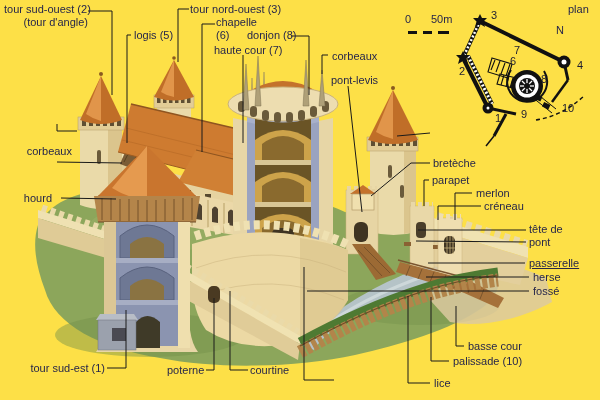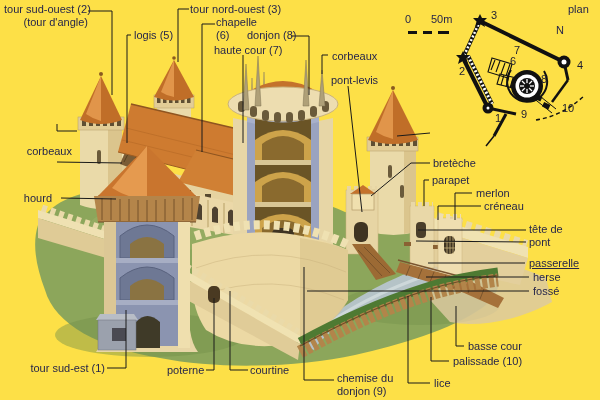--- a/index.html
+++ b/index.html
@@ -347,24 +347,20 @@
 <div class="lbl" style="left:533px;top:271px;">herse</div>
 <div class="lbl" style="left:533px;top:285px;">fossé</div>
 <div class="lbl" style="left:468px;top:340px;">basse cour</div>
 <div class="lbl" style="left:453px;top:355px;">palissade (10)</div>
 <div class="lbl" style="left:434px;top:377px;">lice</div>
 <div class="lbl ra" style="left:24px;top:112px;width:48px;margin-top:33px;">corbeaux</div>
 <div class="lbl ra" style="left:2px;top:192px;width:50px;">hourd</div>
 <div class="lbl ra" style="left:20px;top:362px;width:85px;">tour sud-est (1)</div>
 <div class="lbl ra" style="left:167px;top:364px;width:36px;">poterne</div>
 <div class="lbl" style="left:250px;top:364px;">courtine</div>
-<div class="lbl" style="left:337px;top:372px;">
-  <span>chemise du</span><br>
-  <span>donjon (9)</span>
-</div>
 
 <div class="lbl" style="left:568px;top:3px;">plan</div>
 <div class="lbl" style="left:556px;top:24px;">N</div>
 <div class="lbl" style="left:405px;top:13px;">0</div>
 <div class="lbl" style="left:431px;top:13px;">50m</div>
 <div class="plan-num" style="left:491px;top:9px;">3</div>
 <div class="plan-num" style="left:459px;top:65px;">2</div>
 <div class="plan-num" style="left:514px;top:44px;">7</div>
 <div class="plan-num" style="left:510px;top:55px;">6</div>
 <div class="plan-num" style="left:541px;top:73px;">8</div>

